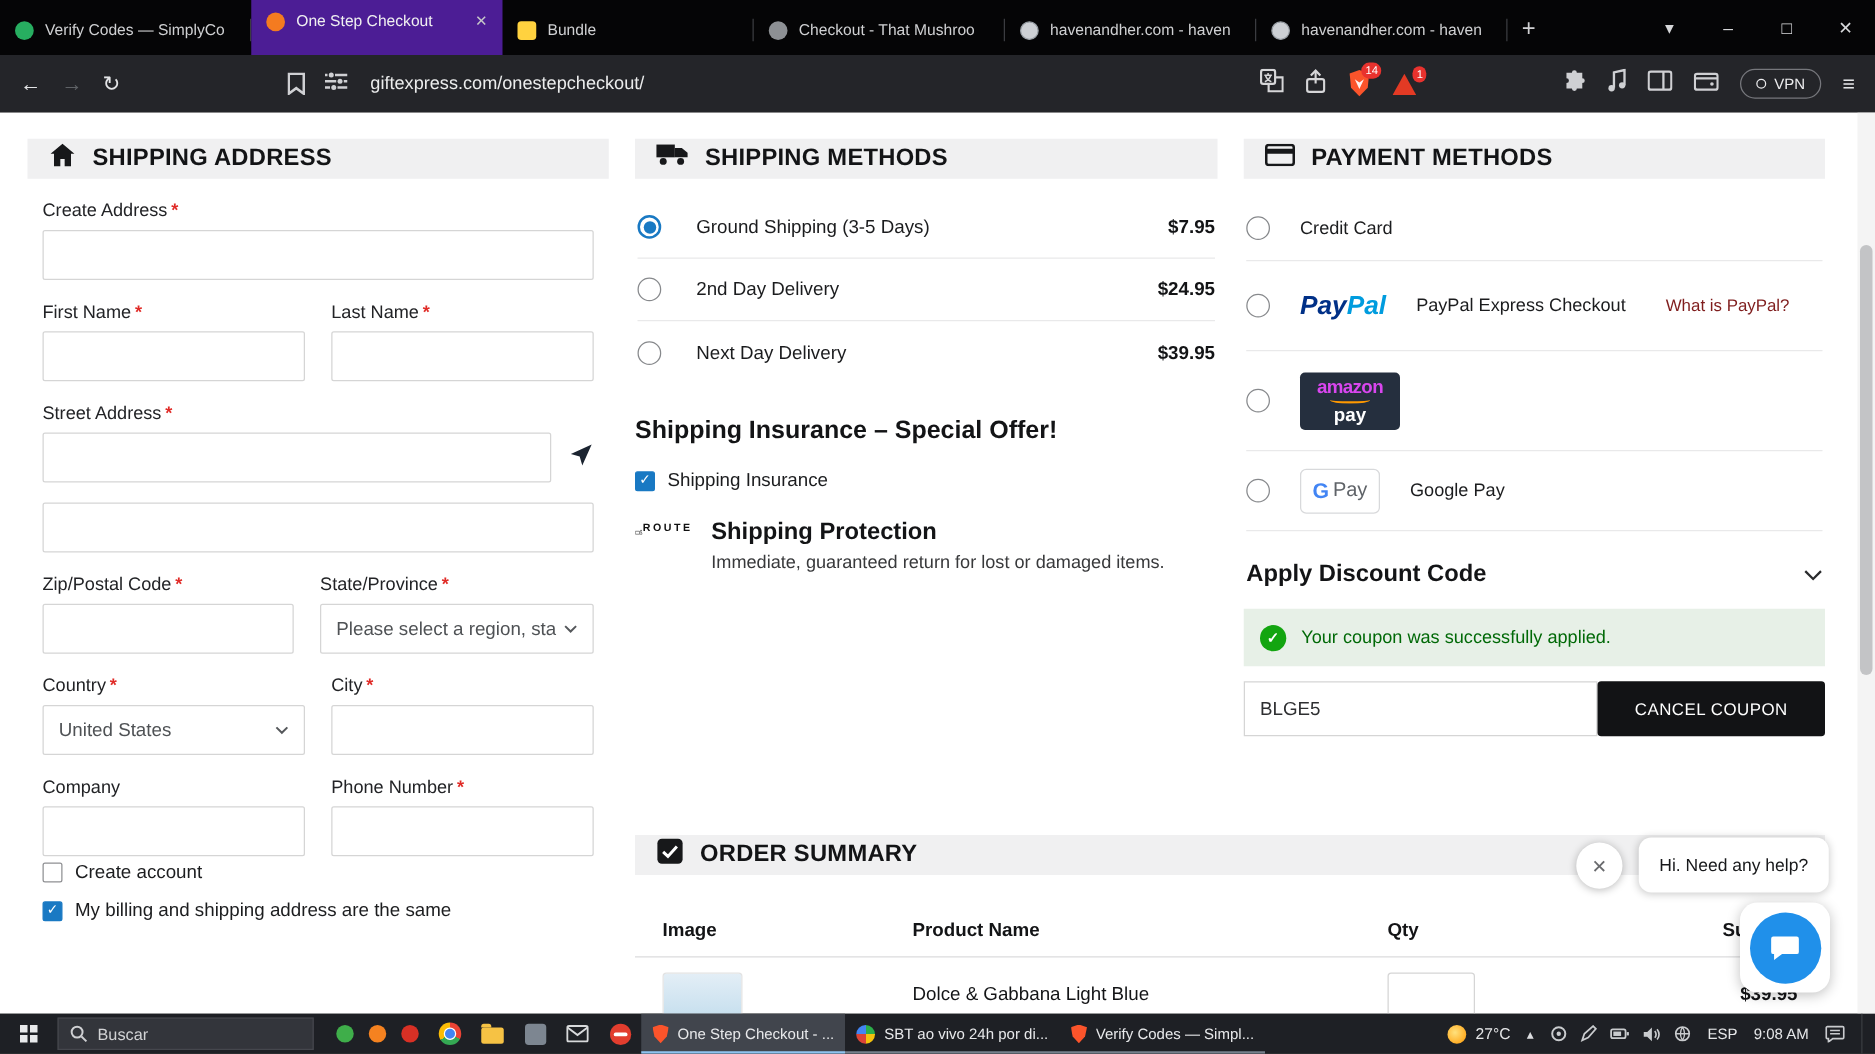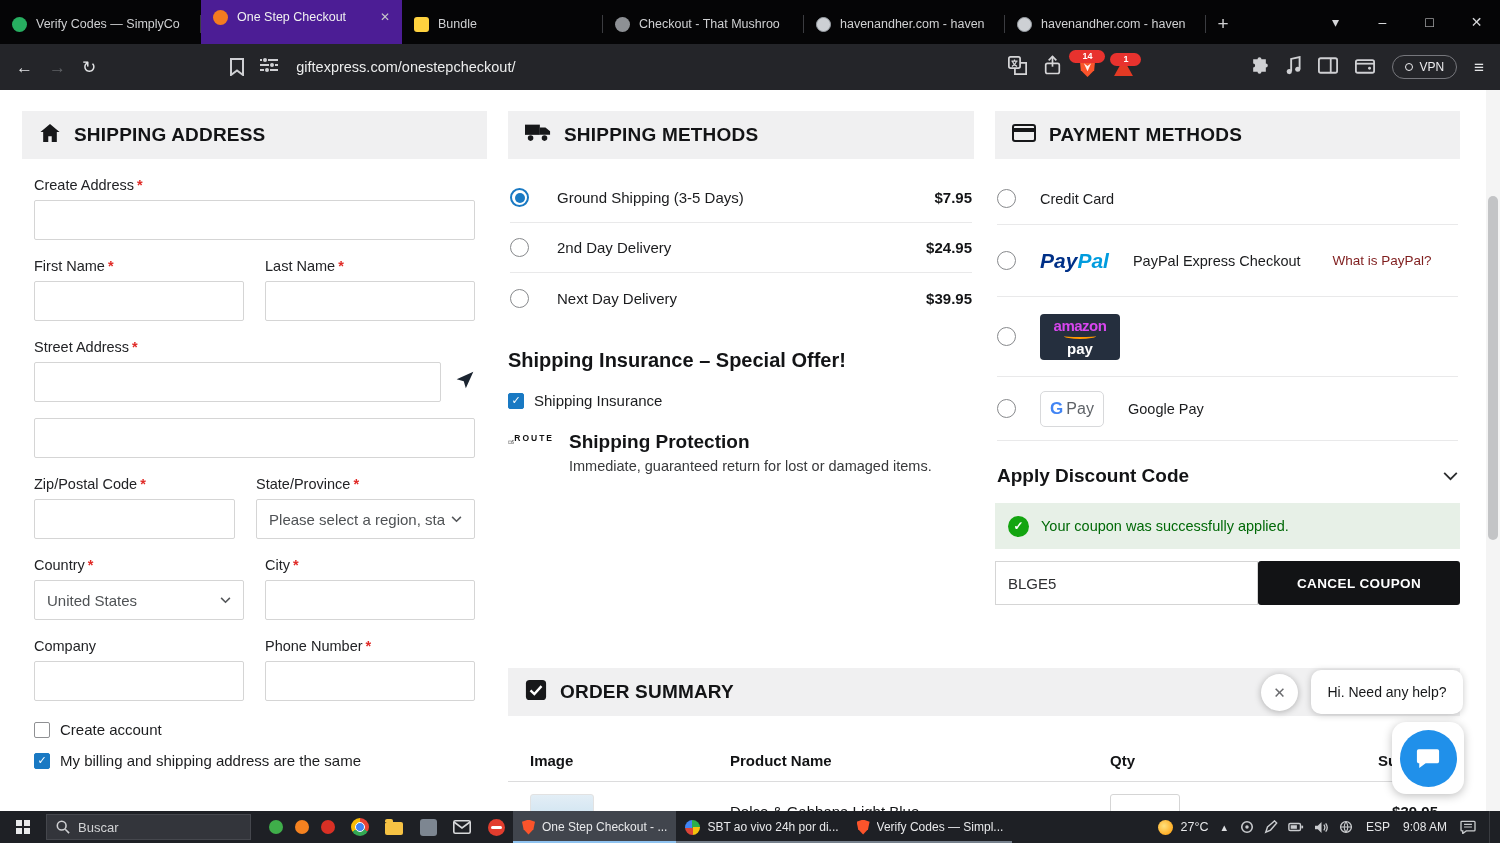--- a/index.html
+++ b/index.html
@@ -24,45 +24,45 @@
   .winbtn{width:47px;height:44px;display:flex;align-items:center;justify-content:center;color:#d6d7d9;font-size:14px}
 
   
   .navbar{position:absolute;top:44px;left:0;right:0;height:46px;background:#242529;display:flex;align-items:center;padding:0 16px;gap:16px}
   .nav-ic{color:#e3e4e6;font-size:17px;line-height:1}
   .nav-ic.dis{color:#5f6266}
   .bm{margin-left:118px;display:flex}
   .url{color:#eceded;font-size:14.5px;margin-left:2px}
   .nav-right{margin-left:auto;display:flex;align-items:center;gap:17px}
   .badge-wrap{position:relative;display:flex}
-  .nbadge{position:absolute;top:-6px;right:-8px;background:#e8322e;color:#fff;font-size:9px;line-height:1;padding:2px 13px;border-radius:7px;font-weight:bold}
+  .nbadge{position:absolute;top:-6px;right:-8px;background:#e8322e;color:#fff;font-size:9px;line-height:1;padding:2px 3px;border-radius:7px;font-weight:normal}
   .ext-gap{margin-left:100px}
   .vpn-pill{display:flex;align-items:center;gap:6px;border:1px solid #76777c;border-radius:13px;padding:4px 12px;color:#ececee;font-size:12px}
   .vpn-dot{width:8px;height:8px;border:1.5px solid #ececee;border-radius:50%}
 
   
   .content{position:absolute;top:90px;left:0;width:1500px;height:721px;background:#fff;overflow:hidden}
   .col{position:absolute;top:21px}
   #col-shipping{left:22px;width:465px}
   #col-methods{left:508px;width:466px}
   #col-payment{left:995px;width:465px}
-  .sec-head{height:48px;background:#f0f0f1;display:flex;align-items:center;gap:13px;padding:0 17px;font-size:19px;font-weight:bold;color:#131416;letter-spacing:.2px}
+  .sec-head{height:32px;background:#f0f0f1;display:flex;align-items:center;gap:13px;padding:0 17px;font-size:19px;font-weight:bold;color:#131416;letter-spacing:.2px}
 
   .fields{padding:0 12px}
   .flabel{margin:18px 0 7px;font-size:14.5px;color:#222326}
   .req{color:#e02b27;margin-left:3px;font-weight:bold}
   .tinput{height:40px;border:1px solid #d5d5d5;border-radius:2px;background:#fff}
   .frow{display:flex;gap:21px}
   .frow>div{flex:1}
   .street-row{display:flex;align-items:center;gap:14px}
   .street-row .tinput{flex:1}
   .mt16{margin-top:16px}
   .selectbox{height:40px;border:1px solid #d5d5d5;border-radius:2px;display:flex;align-items:center;justify-content:space-between;padding:0 12px;font-size:15px;color:#4f5255}
   .sel-text{overflow:hidden;white-space:nowrap;margin-right:6px}
-  .checkrow{display:flex;align-items:center;gap:10px;margin-top:20px;font-size:15px;color:#1c1d1f}
+  .checkrow{display:flex;align-items:center;gap:10px;margin-top:4px;font-size:15px;color:#1c1d1f}
   .checkrow.tight{margin-top:14px}
   .cb{width:16px;height:16px;border:1px solid #8f9093;border-radius:2px;background:#fff;flex:none}
   .cb.checked{background:#1979c3;border-color:#1979c3;color:#fff;display:flex;align-items:center;justify-content:center;font-size:11px;line-height:1}
 
   .radio{width:19px;height:19px;border:1px solid #87898c;border-radius:50%;background:#fff;flex:none;position:relative}
   .radio.sel{border-color:#1979c3;border-width:2px}
   .radio.sel::after{content:"";position:absolute;inset:2.5px;border-radius:50%;background:#1979c3}
 
   .ship-rows{margin-top:14px;padding:0 2px}
   .ship-row{display:flex;align-items:center;gap:28px;height:50px;border-bottom:1px solid #e9e9ea;font-size:15px;color:#1b1c1e}
@@ -91,21 +91,21 @@
   .az-bottom{color:#fff;font-weight:bold;font-size:15px;margin-top:2px}
   .gp-box{width:64px;height:36px;border:1px solid #d8d9db;border-radius:5px;background:#fff;display:flex;align-items:center;justify-content:center;gap:3px}
   .gp-g{font-weight:bold;font-size:17px;color:#4285f4}
   .gp-pay{font-size:16px;color:#5f6368}
 
   .disc-head{margin-top:24px;display:flex;align-items:center;justify-content:space-between;font-size:19px;font-weight:bold;color:#131416;padding:0 2px}
   .coupon-ok{margin-top:16px;height:46px;background:#e7f0e7;display:flex;align-items:center;gap:12px;padding:0 13px;font-size:14.5px;color:#006907}
   .ok-icon{width:21px;height:21px;border-radius:50%;background:#13a510;color:#fff;display:flex;align-items:center;justify-content:center;font-size:12px;font-weight:bold;flex:none}
   .coupon-row{margin-top:12px;display:flex}
   .coupon-input{flex:1;height:44px;border:1px solid #d5d5d5;display:flex;align-items:center;padding:0 12px;font-size:15px;color:#2e2f31}
-  .cancel-btn{width:202px;height:44px;background:#121315;color:#fff;font-size:13.5px;font-weight:bold;letter-spacing:.4px;display:flex;align-items:center;justify-content:center;border-radius:3px}
+  .cancel-btn{width:182px;height:44px;background:#121315;color:#fff;font-size:13.5px;font-weight:normal;letter-spacing:.4px;display:flex;align-items:center;justify-content:center;border-radius:3px}
 
   #order-summary{position:absolute;left:508px;top:578px;width:952px}
   .os-cols,.os-row{display:grid;grid-template-columns:200px 380px 198px 130px;padding:0 22px}
   .os-cols{height:42px;align-items:center;margin-top:24px;border-bottom:1px solid #dcdcdd;font-size:15px;font-weight:bold;color:#131416}
   .os-col-r{text-align:right}
   .os-row{padding-top:12px;align-items:start}
   .os-img{width:64px;height:64px;background:linear-gradient(180deg,#e3eef6,#afd3e8);border:1px solid #e2e2e2;border-radius:3px}
   .os-name{font-size:15px;color:#131416;padding-top:9px}
   .os-qty{width:70px;height:44px;border:1px solid #d5d5d5;border-radius:3px}
   .os-sub{font-size:15px;font-weight:bold;text-align:right;padding-top:9px;color:#131416}

